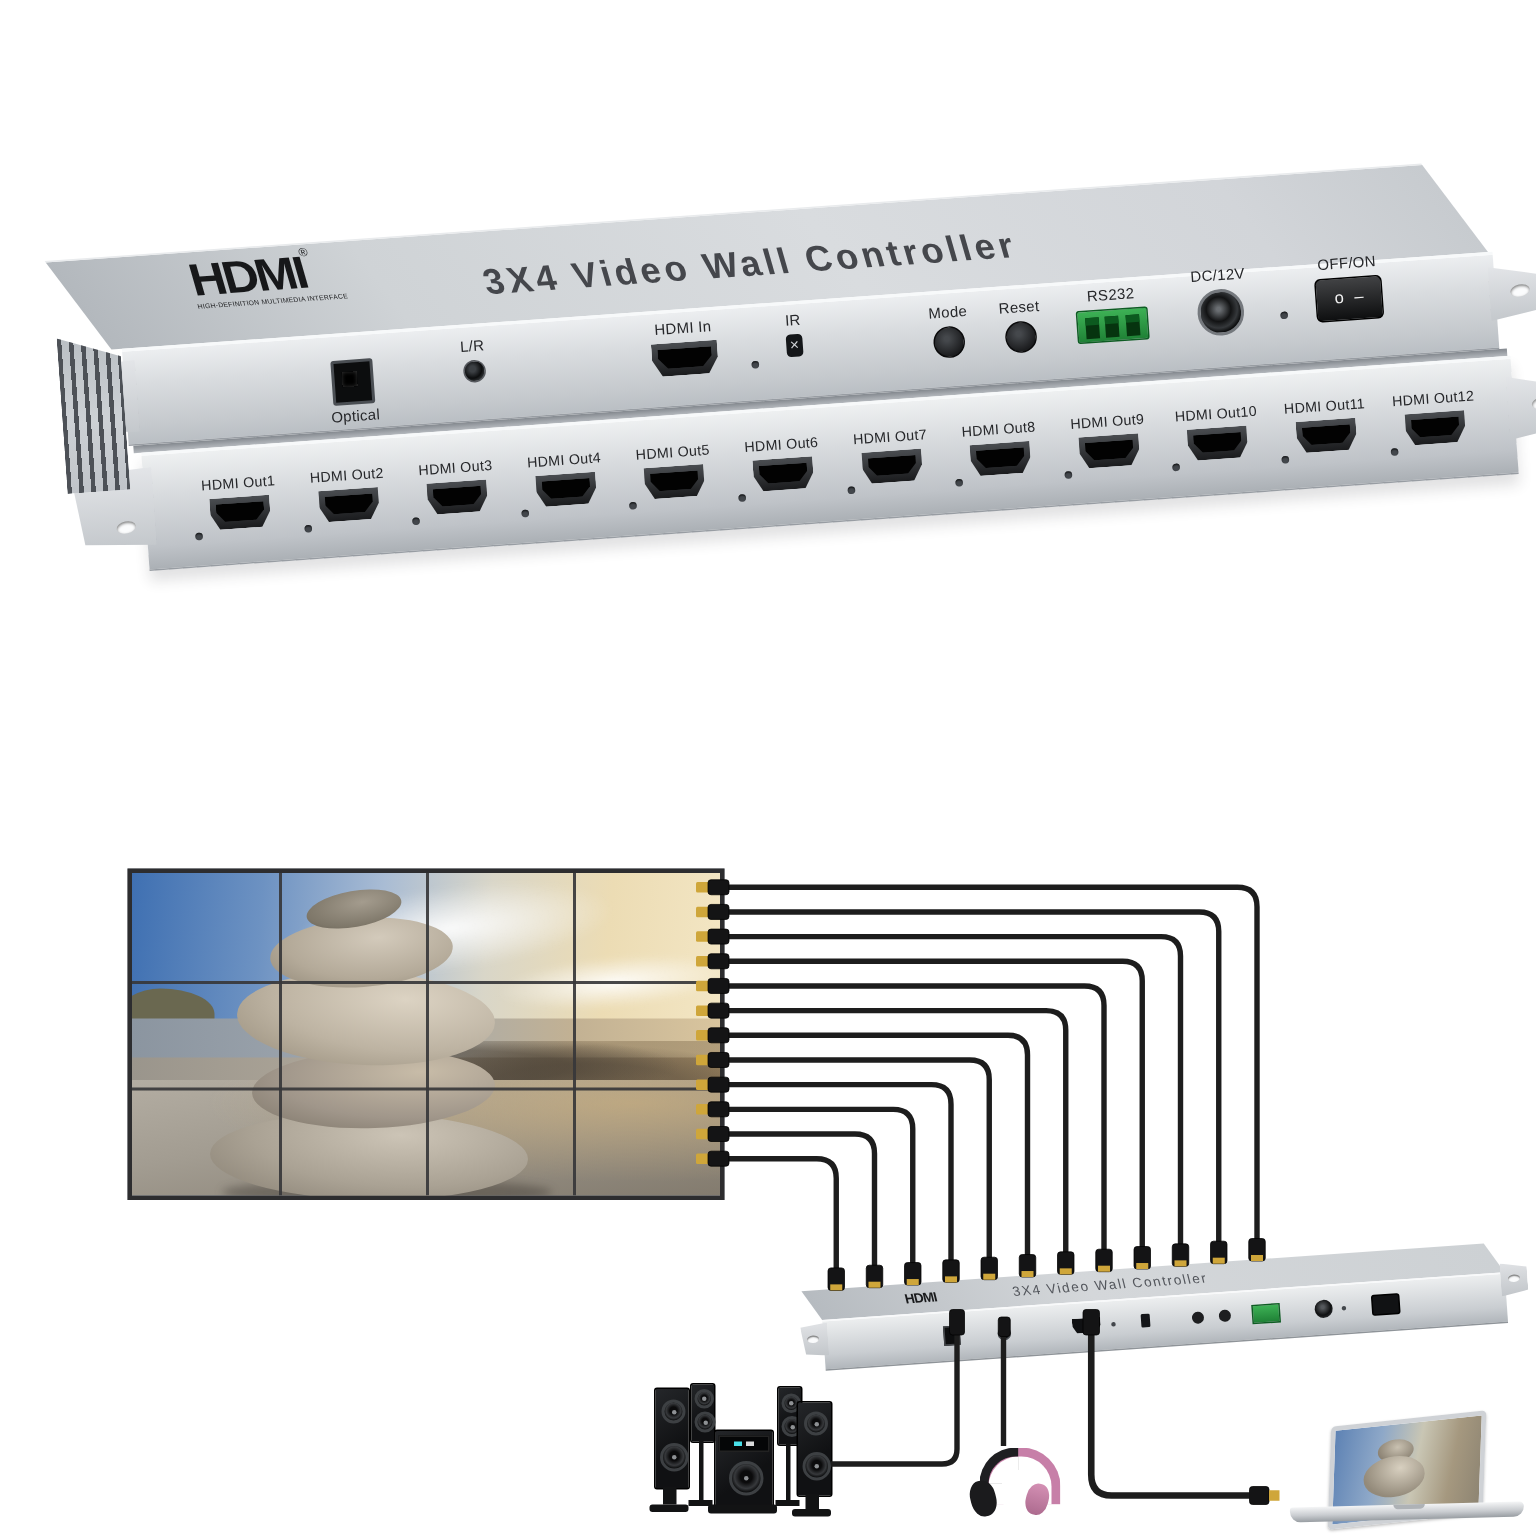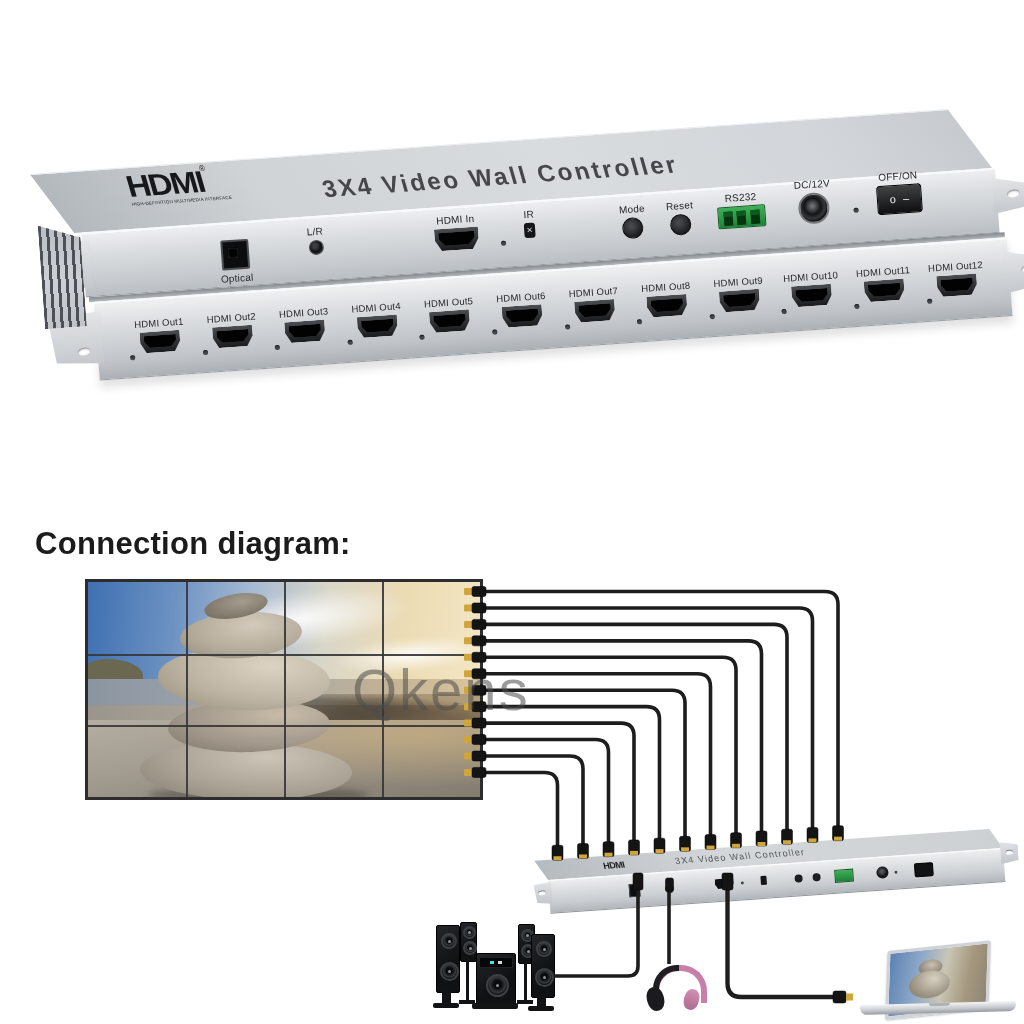--- a/index.html
+++ b/index.html
@@ -302,21 +302,20 @@
             <span class="plabel" style="font-size:9.5px">HDMI Out12</span>
             <span class="hdmi-port" style="width:40px;height:21px">
               <i></i>
             </span>
             <span class="led" style="position:absolute;left:1px;top:36px"></span>
           </div>
         </div>
     </div>
   </div>
 
-  <h2 class="heading">Connection diagram:</h2>
 
   <div class="wall">
     <div class="sky"></div>
     <div class="cloud c1"></div>
     <div class="cloud c2"></div>
     <div class="hill"></div>
     <div class="sea"></div>
     <div class="shore"></div>
     <div class="rocks"></div>
     <div class="beach"></div>
@@ -472,14 +471,13 @@
   </div>
 
   <div class="laptop">
     <div class="lap-screen">
       <span class="lap-stone2"></span>
       <span class="lap-stone"></span>
     </div>
     <div class="lap-base"></div>
   </div>
 
-  <div class="watermark">Qkens</div>
 </div>
 
 </body></html>

